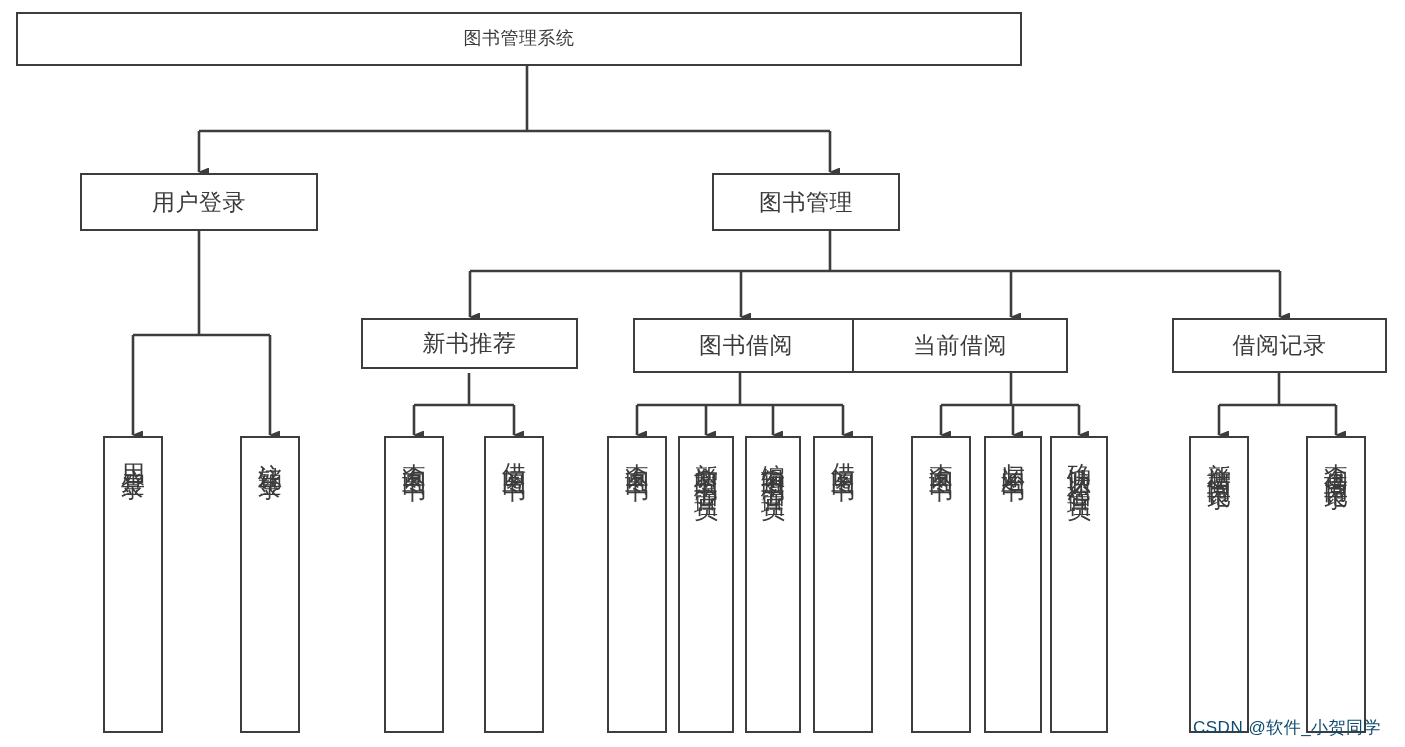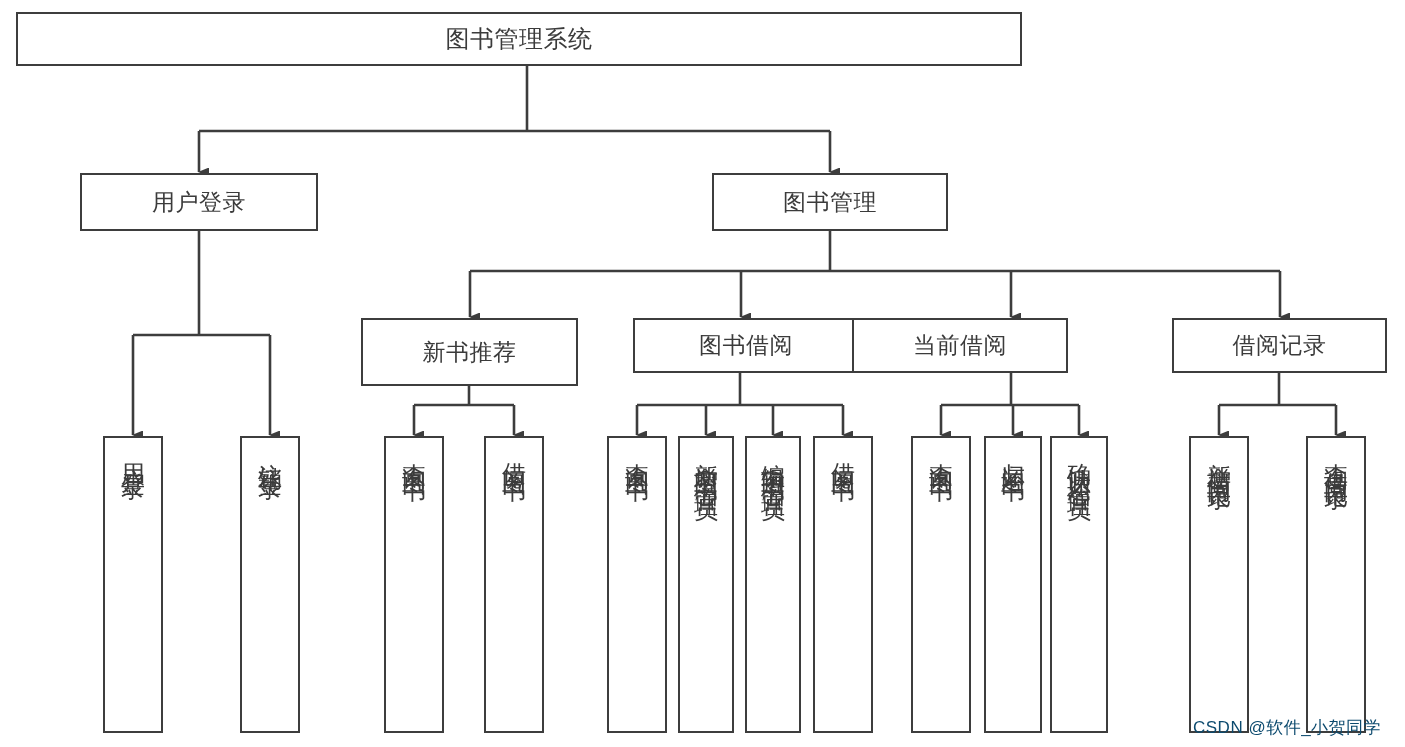--- a/index.html
+++ b/index.html
@@ -24,21 +24,21 @@
     color:#3b3b3b;white-space:pre;
   }
   .node-horizontal .node-label{
     writing-mode:horizontal-tb;font-size:23px;letter-spacing:.5px;
   }
   .node-vertical{align-items:flex-start;padding-top:6px;}
   .node-vertical .node-label{
     writing-mode:vertical-rl;text-orientation:upright;
     font-size:24px;letter-spacing:5px;line-height:1.0;
   }
-  .node-root .node-label{font-size:24px;}
+  .node-root .node-label{font-size:18px;}
 
   .watermark{
     position:absolute;color:#0c4a6e;font-size:17px;
     letter-spacing:.5px;white-space:nowrap;user-select:none;
   }
 </style>
 </head>
 <body>
 
 <div id="diagram-root">
@@ -86,24 +86,24 @@
       </g>
   </svg>
 
   <div id="node-layer">
       <div class="node-box node-horizontal node-root" style="left: 16px; top: 12px; width: 1006px; height: 54px;">
         <span class="node-label">图书管理系统</span>
       </div>
       <div class="node-box node-horizontal" style="left: 80px; top: 173px; width: 238px; height: 58px;">
         <span class="node-label">用户登录</span>
       </div>
-      <div class="node-box node-horizontal" style="left: 712px; top: 173px; width: 236px; height: 58px;">
+      <div class="node-box node-horizontal" style="left: 712px; top: 173px; width: 188px; height: 58px;">
         <span class="node-label">图书管理</span>
       </div>
-      <div class="node-box node-horizontal" style="left: 361px; top: 318px; width: 217px; height: 68px;">
+      <div class="node-box node-horizontal" style="left: 361px; top: 318px; width: 217px; height: 51px;">
         <span class="node-label">新书推荐</span>
       </div>
       <div class="node-box node-horizontal" style="left: 633px; top: 318px; width: 226px; height: 55px;">
         <span class="node-label">图书借阅</span>
       </div>
       <div class="node-box node-horizontal" style="left: 852px; top: 318px; width: 216px; height: 55px;">
         <span class="node-label">当前借阅</span>
       </div>
       <div class="node-box node-horizontal" style="left: 1172px; top: 318px; width: 215px; height: 55px;">
         <span class="node-label">借阅记录</span>

